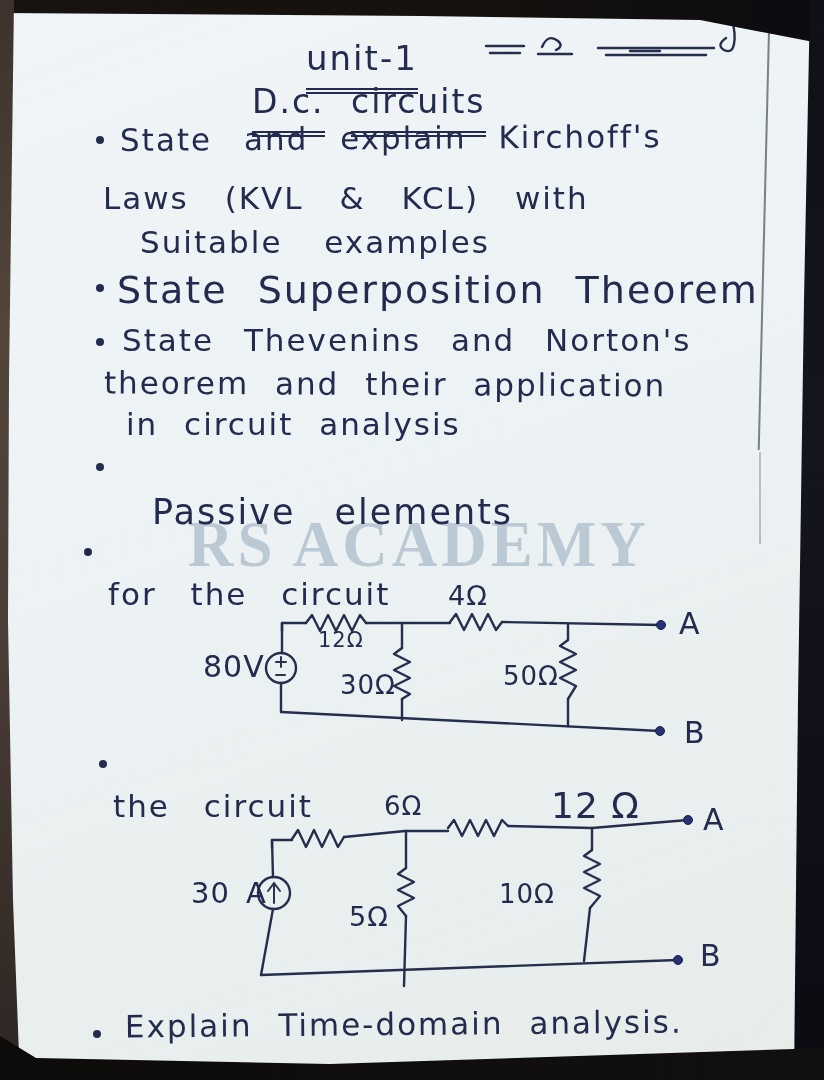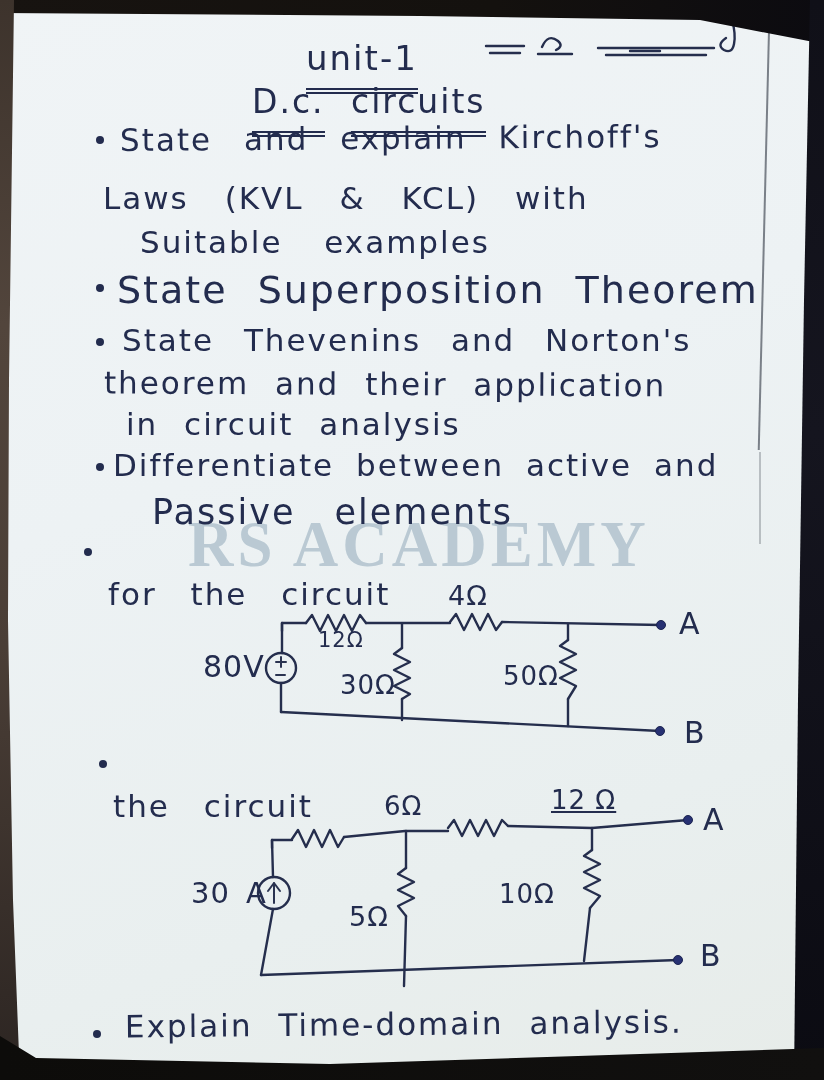--- a/index.html
+++ b/index.html
@@ -76,21 +76,20 @@
   <div class="hw" style="left:120px;top:120px;font-size:31px;word-spacing:20px;transform:rotate(-.4deg);">State and explain Kirchoff's</div>
   <div class="hw" style="left:103px;top:180px;font-size:31px;word-spacing:24px;">Laws (KVL &amp; KCL) with</div>
   <div class="hw" style="left:140px;top:224px;font-size:31px;word-spacing:30px;">Suitable examples</div>
 
   <div class="hw" style="left:117px;top:268px;font-size:38px;word-spacing:16px;text-align:center;">State Superposition Theorem</div>
 
   <div class="hw" style="left:122px;top:322px;font-size:31px;word-spacing:18px;text-align:right;">State Thevenins and Norton's</div>
   <div class="hw" style="left:104px;top:366px;font-size:31px;word-spacing:14px;transform:rotate(.3deg);">theorem and their application</div>
   <div class="hw" style="left:115px;top:406px;font-size:31px;word-spacing:14px;margin-left:11px;">in circuit analysis</div>
 
-  <div class="hw" style="left:113px;top:447px;font-size:31px;word-spacing:10px;">Differentiate between active and</div>
   <div class="hw" style="left:152px;top:492px;font-size:35px;word-spacing:26px;">Passive elements</div>
 
   <div class="hw" style="left:108px;top:576px;font-size:31px;word-spacing:22px;">for the circuit</div>
 
   <div class="hw" style="left:113px;top:788px;font-size:31px;word-spacing:22px;">the circuit</div>
 
   <div class="hw" style="left:125px;top:1006px;font-size:31px;word-spacing:14px;transform:rotate(-.5deg);">Explain Time-domain analysis.</div>
 
   <svg style="left:250px;top:595px;" width="470" height="155" viewBox="0 0 470 155">
 
@@ -161,19 +160,19 @@
     <g>
       <path class="ink" d="M352,18 v22"></path>
       <polyline class="ink" points="352,40 344,46 360,54 344,62 360,70 344,78 360,86 350,98"></polyline>
       <path class="ink" d="M350,98 L344,151"></path>
     </g>
     <circle class="tdot" cx="448" cy="10" r="4.5"></circle>
     <circle class="tdot" cx="438" cy="150" r="4.5"></circle>
   </svg>
   <div class="cktlabel" style="left:191px;top:876px;font-size:29px;word-spacing:6px;">30 A</div>
   <div class="cktlabel" style="left:384px;top:791px;font-size:26px;">6Ω</div>
-  <div class="cktlabel" style="left:551px;top:785px;font-size:26px;text-decoration:underline;">12 Ω</div>
+  <div class="cktlabel" style="left:551px;top:785px;font-size:36px;">12 Ω</div>
   <div class="cktlabel" style="left:349px;top:901px;font-size:27px;">5Ω</div>
   <div class="cktlabel" style="left:499px;top:879px;font-size:26px;">10Ω</div>
   <div class="cktlabel" style="left:703px;top:802px;font-size:30px;">A</div>
   <div class="cktlabel" style="left:700px;top:938px;font-size:30px;">B</div>
 
 </div>
 
 </body></html>

